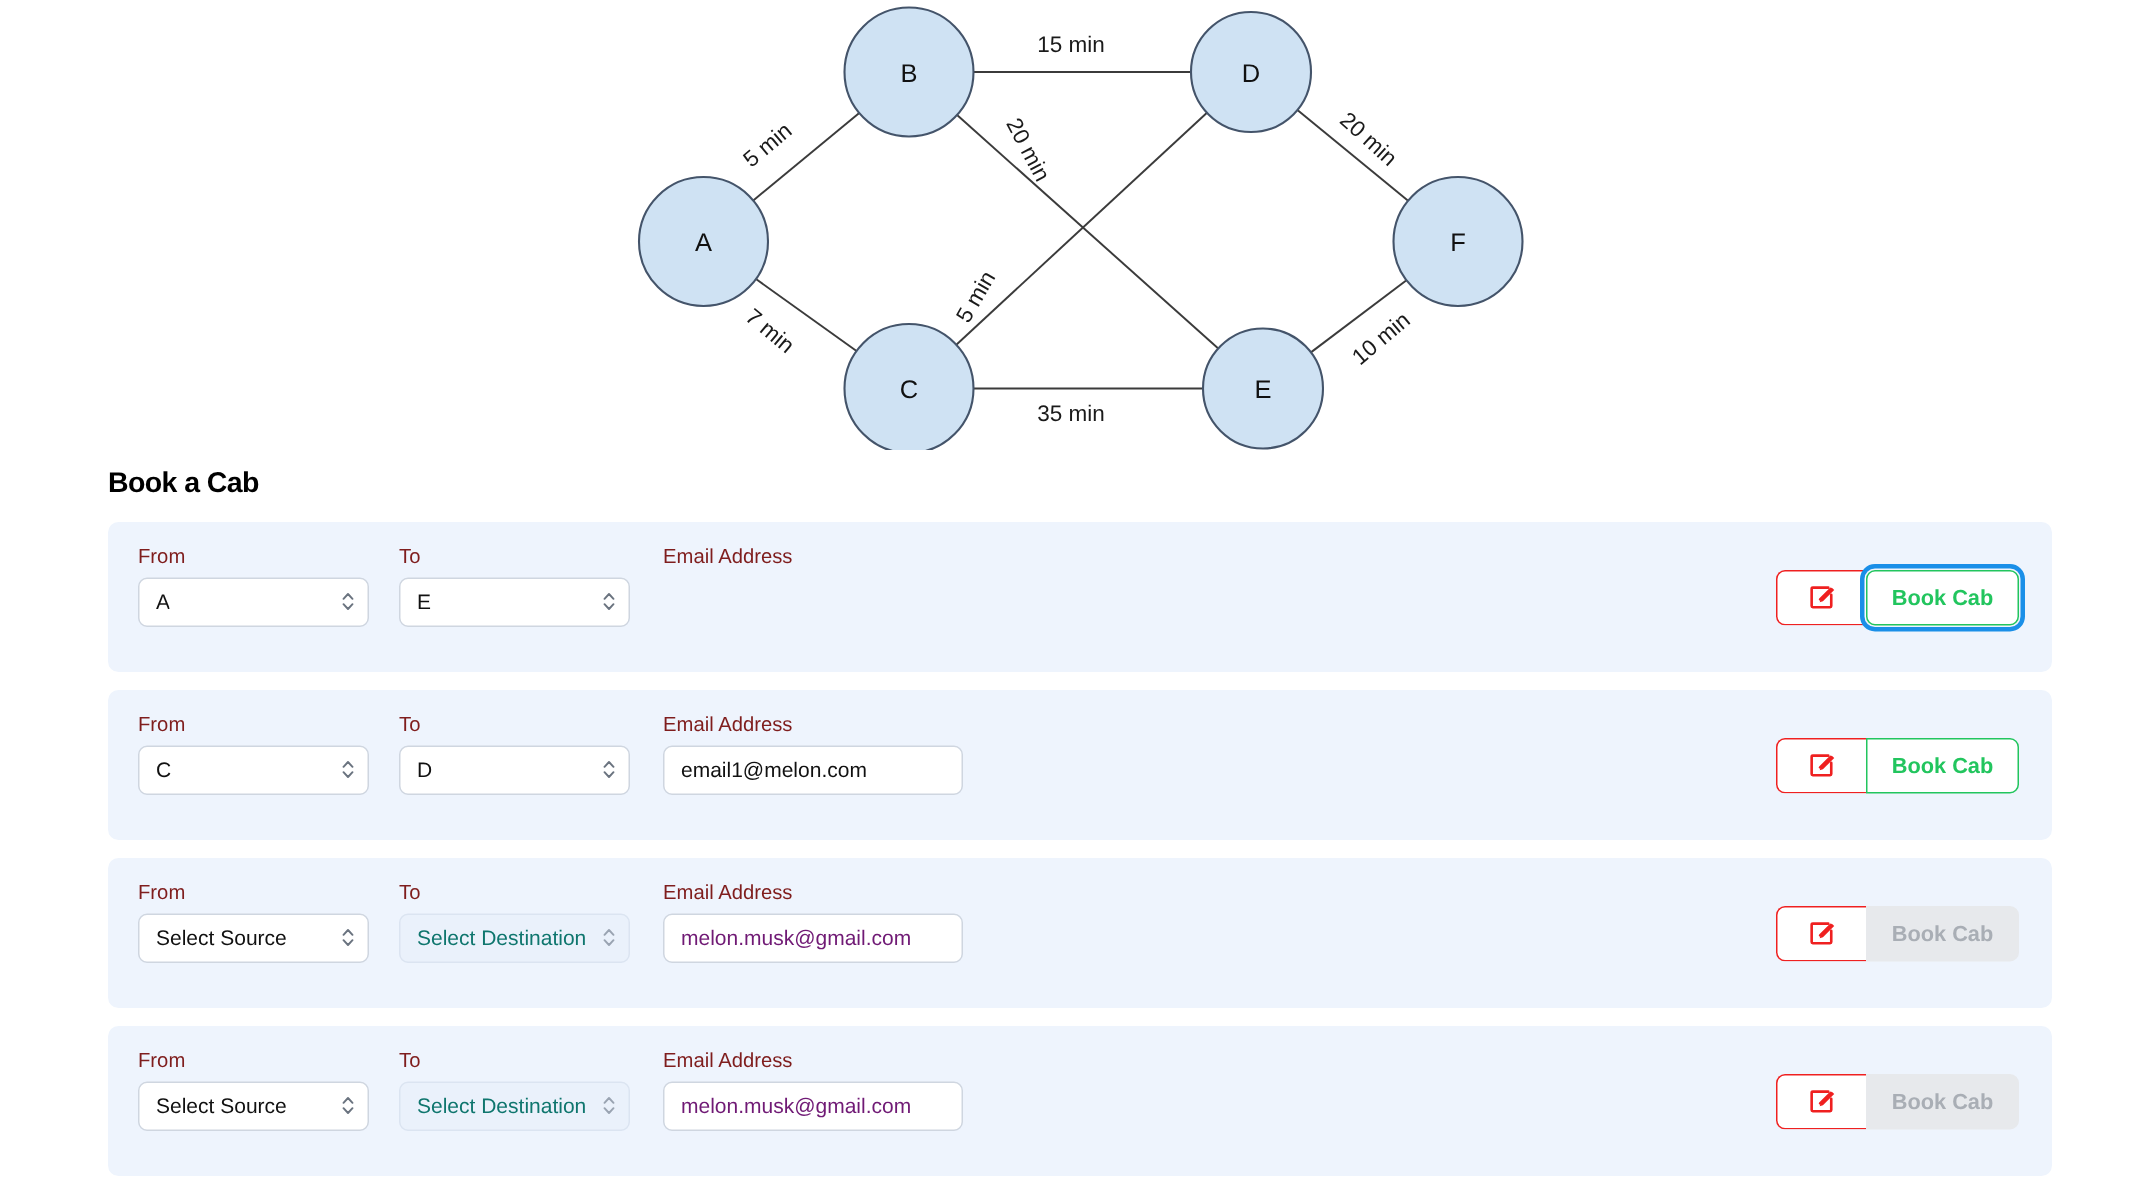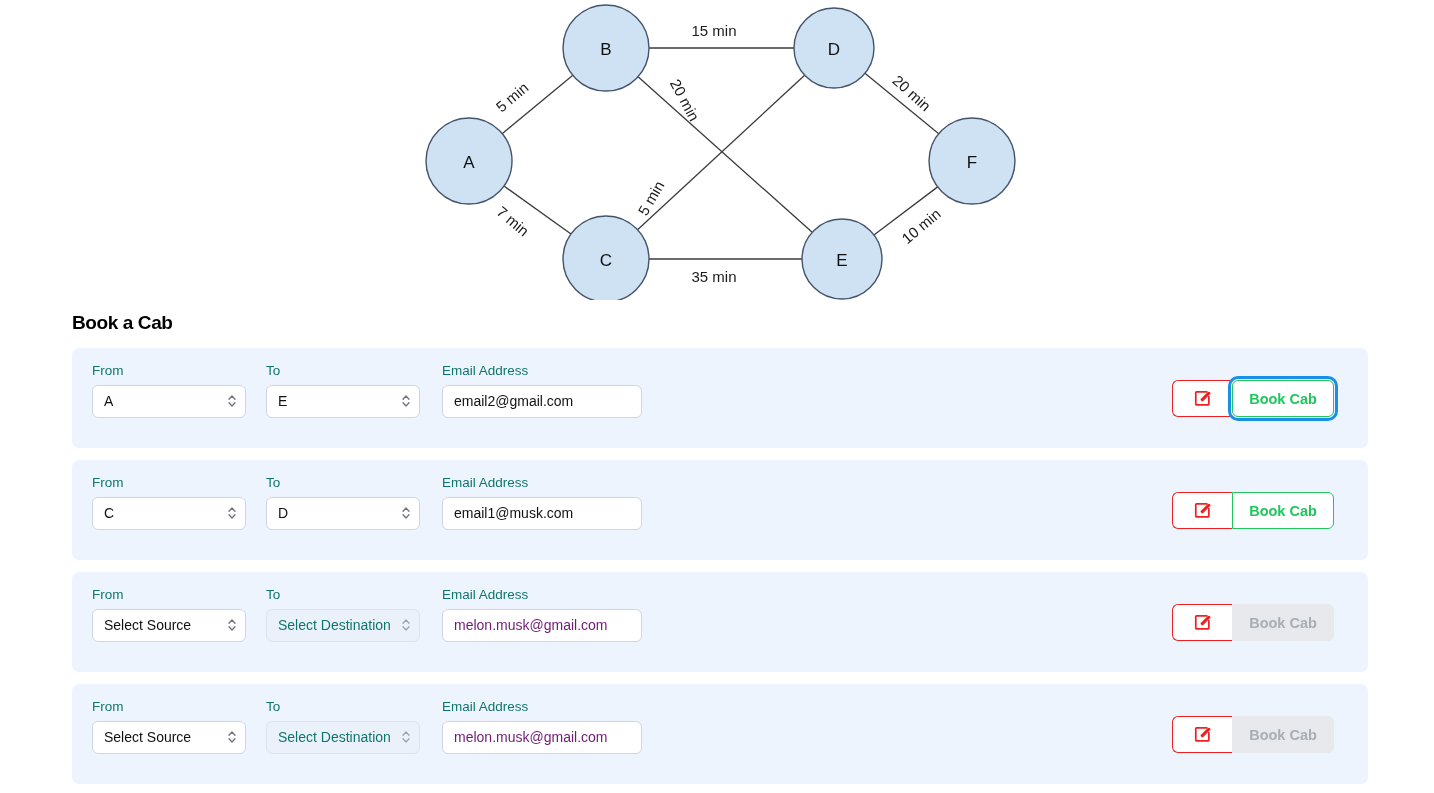--- a/index.html
+++ b/index.html
@@ -71,21 +71,21 @@
 
   .field {
     margin-left: 20px;
   }
   .field.from  { width: 154px; }
   .field.to    { width: 154px; }
   .field.email { width: 200px; margin-left: 22px; }
 
   .field-label {
     font-size: 13.5px;
-    color: #0f766e;
+    color: #7f1d1d;
     margin-bottom: 6px;
     line-height: 1.1;
     font-weight: normal;
   }
 
   .select-box,
   .text-box {
     width: 100%;
     height: 33px;
     border: 1px solid #cfd6e0;
@@ -119,21 +119,21 @@
     color: #0f766e;
   }
   .select-box.disabled .chev { color: #9aa4b2; }
   .text-box.placeholder { color: #701a75; }
 
   .select-value { overflow: hidden; text-overflow: clip; white-space: nowrap; display:block; }
 
   
   .actions {
     position: absolute;
-    right: 34px;
+    right: 22px;
     top: 32px;
     display: flex;
     align-items: center;
   }
   .edit-btn {
     width: 60px;
     height: 37px;
     border: 1px solid #ef4444;
     border-right: none;
     border-radius: 6px 0 0 6px;
@@ -234,21 +234,20 @@
         <div class="select-box">
           <span class="select-value">E</span>
           <svg class="chev" viewBox="0 0 10 16" fill="none" stroke="currentColor" stroke-width="1.3" stroke-linecap="round" stroke-linejoin="round">
             <path d="M2 6.2 L5 3 L8 6.2"></path>
             <path d="M2 9.8 L5 13 L8 9.8"></path>
           </svg>
         </div>
       </div>
       <div class="field email">
         <div class="field-label">Email Address</div>
-        <div class="text-box">email2@gmail.com</div>
       </div>
       <div class="actions">
         <div class="edit-btn strong">
           <svg class="edit-icon" width="19" height="19" viewBox="0 0 24 24" fill="none" stroke="#ef2020" stroke-width="2.2" stroke-linecap="round" stroke-linejoin="round">
             <path d="M20.5 3.5 L11 13 L10.3 15.7 L13 15 L22.5 5.5 Z" fill="#ef2020" stroke="none"></path>
             <path d="M19.5 4.6 L10.6 13.4"></path>
             <path d="M17.5 3.5 H4.5 a1 1 0 0 0 -1 1 V19 a1 1 0 0 0 1 1 H19 a1 1 0 0 0 1 -1 V9.5"></path>
           </svg>
         </div>
         <div class="book-btn focused">Book Cab</div>
@@ -270,21 +269,21 @@
         <div class="select-box">
           <span class="select-value">D</span>
           <svg class="chev" viewBox="0 0 10 16" fill="none" stroke="currentColor" stroke-width="1.3" stroke-linecap="round" stroke-linejoin="round">
             <path d="M2 6.2 L5 3 L8 6.2"></path>
             <path d="M2 9.8 L5 13 L8 9.8"></path>
           </svg>
         </div>
       </div>
       <div class="field email">
         <div class="field-label">Email Address</div>
-        <div class="text-box">email1@musk.com</div>
+        <div class="text-box">email1@melon.com</div>
       </div>
       <div class="actions">
         <div class="edit-btn strong">
           <svg class="edit-icon" width="19" height="19" viewBox="0 0 24 24" fill="none" stroke="#ef2020" stroke-width="2.2" stroke-linecap="round" stroke-linejoin="round">
             <path d="M20.5 3.5 L11 13 L10.3 15.7 L13 15 L22.5 5.5 Z" fill="#ef2020" stroke="none"></path>
             <path d="M19.5 4.6 L10.6 13.4"></path>
             <path d="M17.5 3.5 H4.5 a1 1 0 0 0 -1 1 V19 a1 1 0 0 0 1 1 H19 a1 1 0 0 0 1 -1 V9.5"></path>
           </svg>
         </div>
         <div class="book-btn">Book Cab</div>

